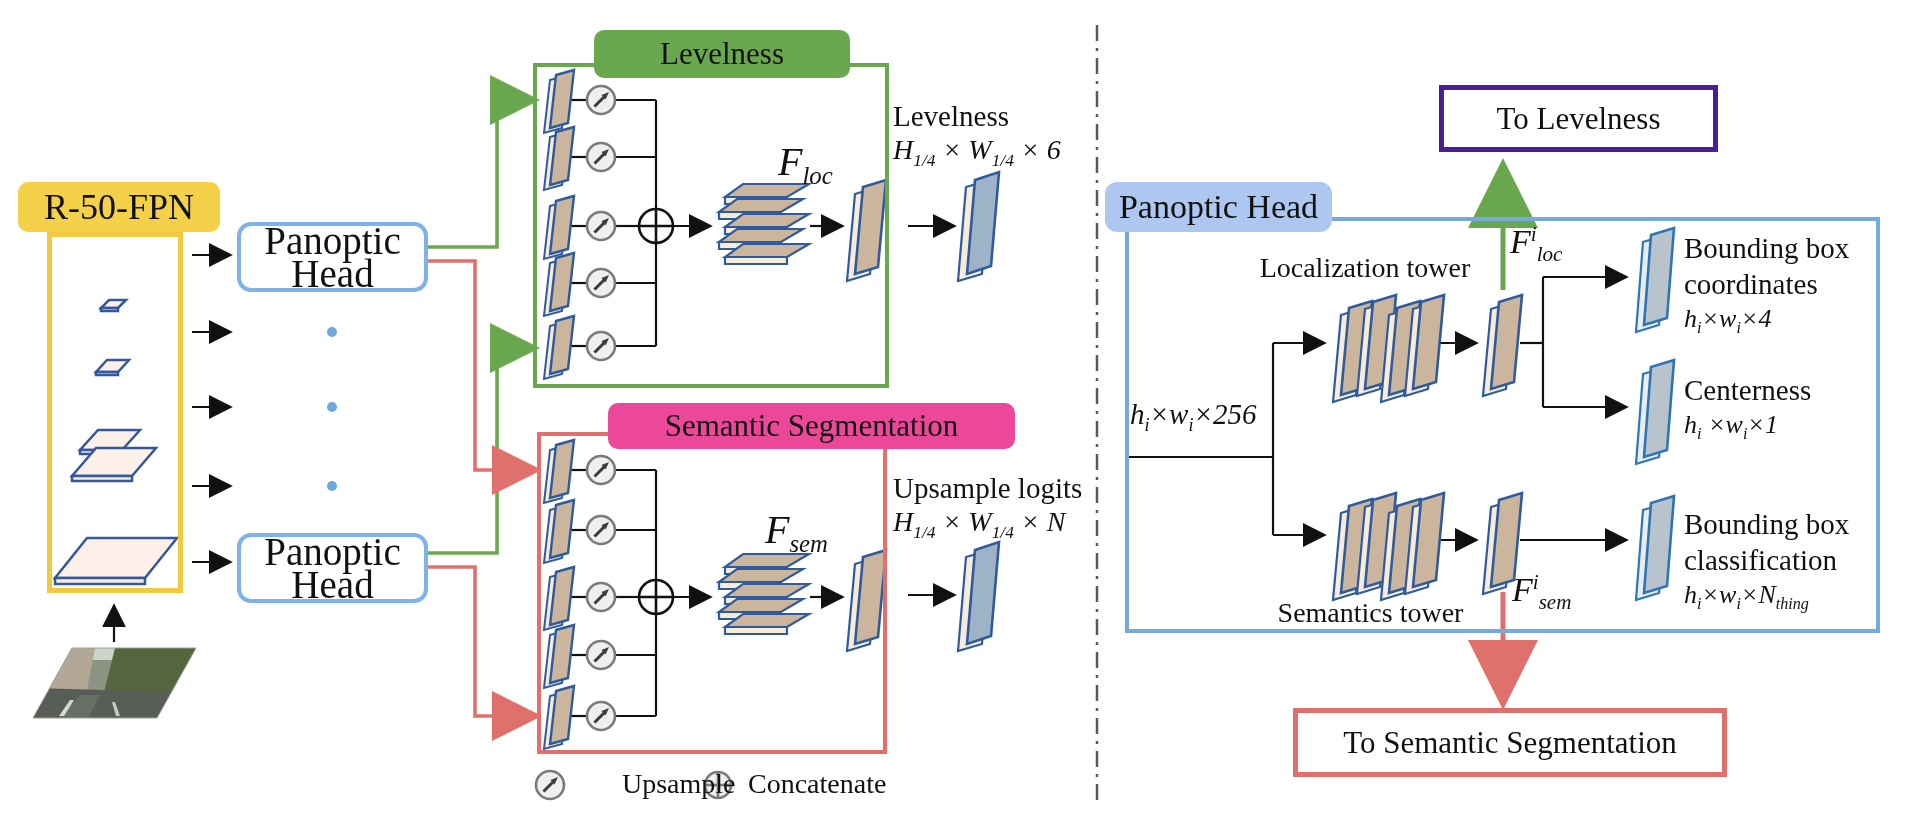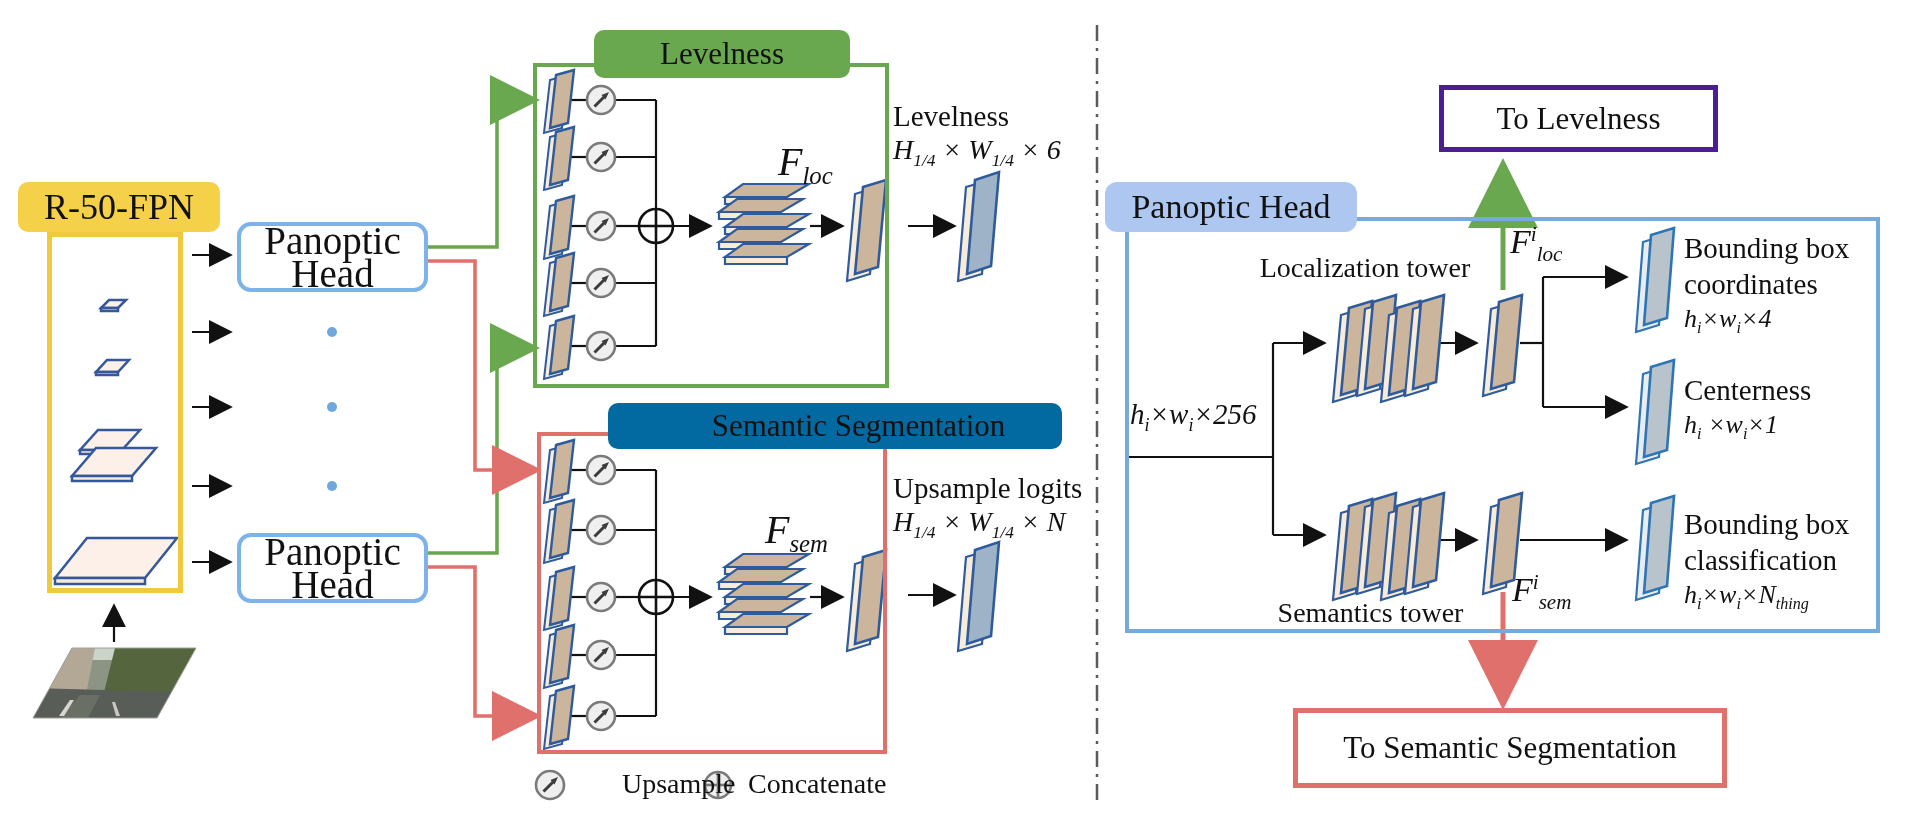--- a/index.html
+++ b/index.html
@@ -296,38 +296,38 @@
 
 <div class="obox" style="left:533px;top:63px;width:356px;height:325px;border:4px solid #6aa84f;"></div>
 <div class="pill" style="left:594px;top:30px;width:256px;height:48px;background:#6aa84f;font-size:31px;">
   <span>Levelness</span>
 </div>
 <div class="lbl math" style="left:778px;top:138px;font-size:40px;"><span>F</span><sub>loc</sub></div>
 <div class="lbl" style="left:893px;top:100px;font-size:29px;">Levelness</div>
 <div class="lbl math" style="left:893px;top:134px;font-size:28px;"><span>H</span><sub>1/4</sub><span> × </span><span>W</span><sub>1/4</sub><span> × 6</span></div>
 
 <div class="obox" style="left:537px;top:432px;width:350px;height:322px;border:4px solid #e0706b;"></div>
-<div class="pill" style="left:608px;top:403px;width:407px;height:46px;background:#0369a1;font-size:31px;padding-left:47px;">
+<div class="pill" style="left:608px;top:403px;width:407px;height:46px;background:#ec4899;font-size:31px;">
   <span>Semantic Segmentation</span>
 </div>
 <div class="lbl math" style="left:765px;top:506px;font-size:40px;"><span>F</span><sub>sem</sub></div>
 <div class="lbl" style="left:893px;top:472px;font-size:29px;">Upsample logits</div>
 <div class="lbl math" style="left:893px;top:506px;font-size:28px;"><span>H</span><sub>1/4</sub><span> × </span><span>W</span><sub>1/4</sub><span> × </span><span>N</span></div>
 
 <div class="lbl" style="left:578px;top:768px;font-size:28px;margin-left:44px;">Upsample</div>
 <div class="lbl" style="left:748px;top:768px;font-size:28px;">Concatenate</div>
 
 <div class="obox" style="left:1125px;top:217px;width:755px;height:416px;border:4px solid #76a9dc;"></div>
-<div class="pill" style="left:1105px;top:182px;width:252px;height:50px;background:#adc7f1;border-radius:12px;font-size:34px;">
+<div class="pill" style="left:1105px;top:182px;width:227px;height:50px;background:#adc7f1;border-radius:12px;font-size:34px;">
   <span>Panoptic Head</span>
 </div>
 <div class="tobox" style="left:1439px;top:85px;width:279px;height:67px;border:5px solid #4c1d95;">
   <span>To Levelness</span>
 </div>
-<div class="tobox" style="left:1293px;top:708px;width:434px;height:80px;border:5px solid #e0706b;">
+<div class="tobox" style="left:1293px;top:708px;width:434px;height:69px;border:5px solid #e0706b;">
   <span>To Semantic Segmentation</span>
 </div>
 
 <div class="lbl math" style="left:1130px;top:398px;font-size:29px;"><span>h</span><sub>i</sub><span>×</span><span>w</span><sub>i</sub><span>×256</span></div>
 <div class="lbl" style="left:1258px;top:597px;width:225px;text-align:center;font-size:28px;">Semantics tower</div>
 <div class="lbl" style="left:1240px;top:252px;width:250px;text-align:center;font-size:28px;">Localization tower</div>
 <div class="lbl math" style="left:1510px;top:222px;font-size:34px;"><span>F</span><sup>i</sup><sub>loc</sub></div>
 <div class="lbl math" style="left:1512px;top:570px;font-size:34px;"><span>F</span><sup>i</sup><sub>sem</sub></div>
 
 <div class="lbl" style="left:1684px;top:232px;font-size:29px;">Bounding box</div>

